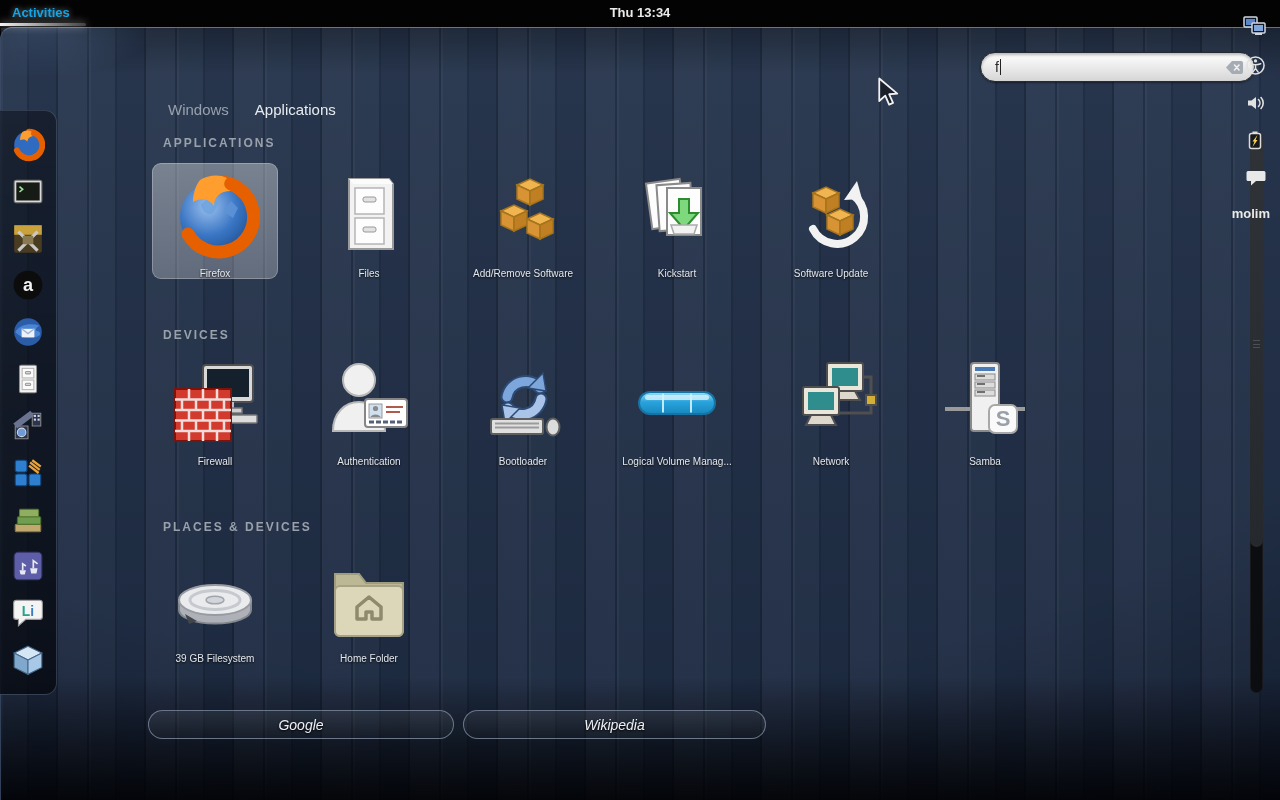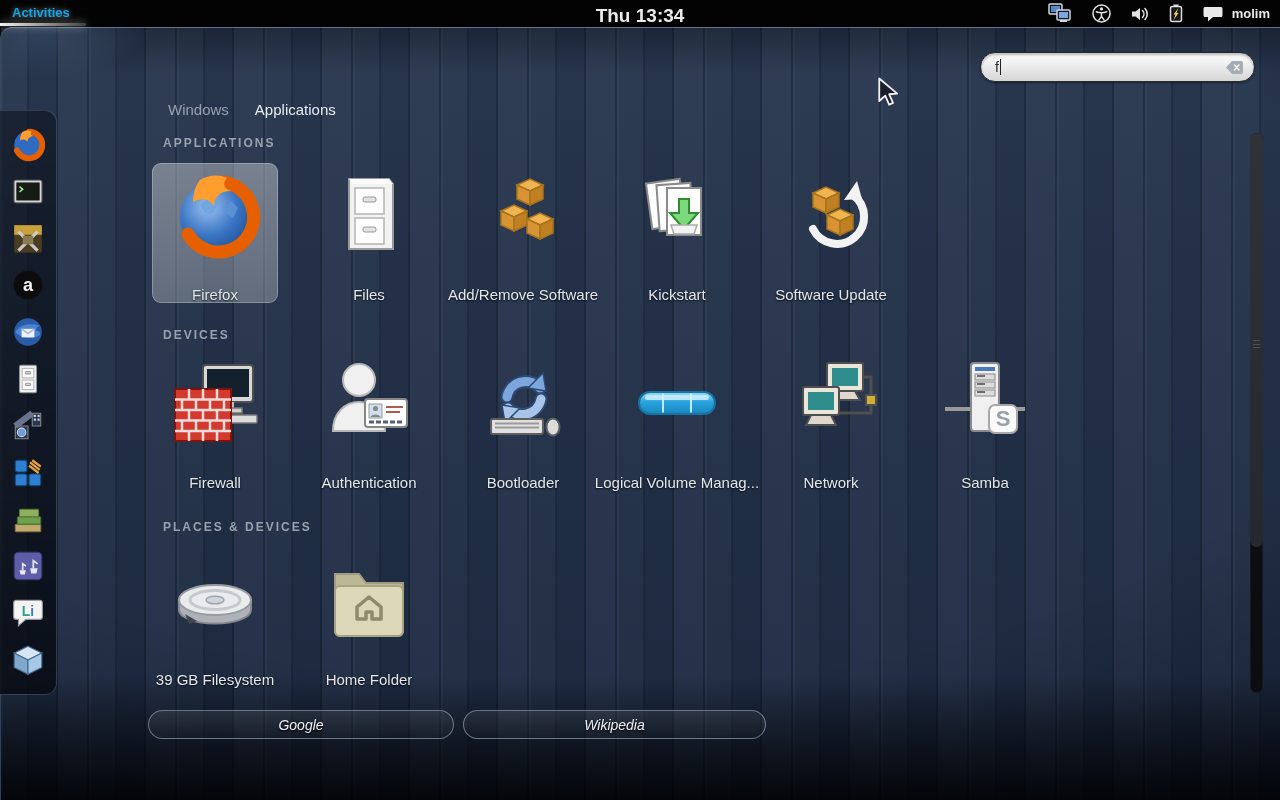--- a/index.html
+++ b/index.html
@@ -10,23 +10,23 @@
   
   .topbar { position:absolute; left:0; top:0; width:1280px; height:27px;
             background:#030303; z-index:10; color:#e8e8e8; }
   .activities { position:absolute; left:12px; top:5px; font-size:13px; font-weight:bold;
                 color:#0ea5e9; text-shadow:0 0 6px rgba(255,255,255,.5); }
   .activities-underline { position:absolute; left:0; top:23px; width:86px; height:3px;
       border-radius:0 3px 3px 0;
       background:linear-gradient(to right, rgba(255,255,255,.95), rgba(255,255,255,.25));
       box-shadow:0 0 8px rgba(255,255,255,.55); }
   .clock { position:absolute; left:50%; top:5px; transform:translateX(-50%);
-           font-size:19px; font-weight:bold; color:#eaeaea; }
-  .tray { position:absolute; right:10px; top:0; height:27px; display:flex;
-          align-items:center; gap:19px; }
+           font-size:13px; font-weight:bold; color:#eaeaea; }
+  .tray { position:absolute; right:10px; top:16px; height:27px; display:flex;
+          align-items:center; gap:19px;flex-direction:column; }
   .tray .ticon { display:flex; align-items:center; }
   .username { font-size:13px; font-weight:bold; color:#eaeaea; margin-left:-10px; }
 
   
   .overview { position:absolute; left:0; top:27px; width:1280px; height:773px;
       border-top:1px solid rgba(150,175,210,.55);
       border-left:1px solid rgba(150,175,210,.18);
       border-top-left-radius:12px;
       background-color:#223049;
       background-image:
@@ -84,21 +84,21 @@
   #title-places   { top:520px; }
   .row { position:absolute; left:138px; display:flex; z-index:4; }
   #row-apps     { top:163px; }
   #row-settings { top:351px; }
   #row-places   { top:548px; }
   .tile { width:126px; margin:0 14px; padding-top:4px; display:flex;
           flex-direction:column; align-items:center; border-radius:9px; }
   .tile.selected { background:linear-gradient(rgba(255,255,255,.36), rgba(255,255,255,.26));
                    box-shadow:inset 0 0 0 1px rgba(255,255,255,.25); }
   .tile-icon { height:96px; display:flex; align-items:center; justify-content:center; }
-  .tile-label { margin-top:23px; font-size:15px; color:#e3e7ec;
+  .tile-label { margin-top:5px; font-size:10px; color:#e3e7ec;
                 text-shadow:0 1px 2px rgba(0,0,0,.8); white-space:nowrap; }
 
   
   .provider { position:absolute; top:710px; height:29px; border-radius:16px; z-index:4;
       border:1px solid rgba(168,184,205,.55);
       background:linear-gradient(rgba(255,255,255,.08), rgba(255,255,255,.02));
       display:flex; align-items:center; justify-content:center;
       font-size:14px; color:#eef1f5; text-shadow:0 1px 2px #000;font-style:italic; }
   #provider-google    { left:148px; width:306px; }
   #provider-wikipedia { left:463px; width:303px; }

